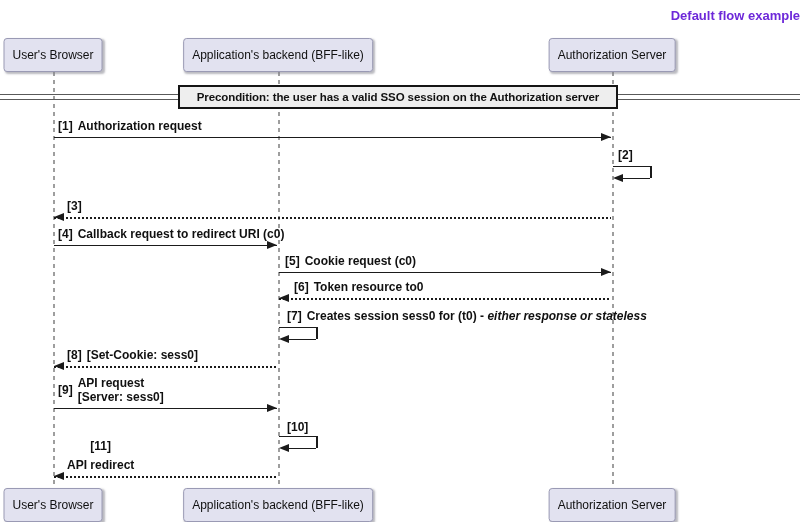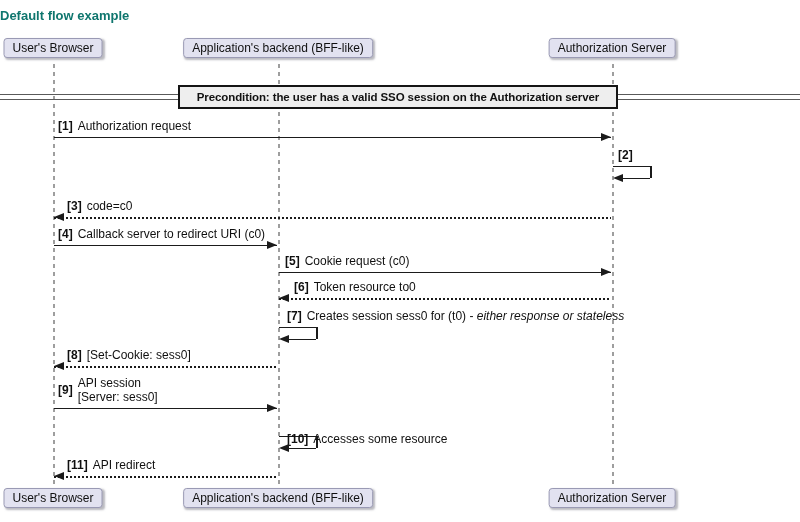--- a/index.html
+++ b/index.html
@@ -1,24 +1,24 @@
 <!DOCTYPE html>
 <html style="--participant-fill: #E2E2F0; --participant-border: #9A9AB4; --lifeline: #9E9E9E; --arrow: #1B1B1B; --divider-line: #5A5A5A; --divider-fill: #EEEEEE; --divider-border: #141414;"><head>
 <meta charset="utf-8">
 <style>
   html,body{margin:0;padding:0;background:#fff;}
   body{font-family:"Liberation Sans",sans-serif;color:#111;}
   #canvas{position:relative;width:800px;height:522px;background:#fff;overflow:hidden;}
 
-  .title{position:absolute;top:8px;left:0;width:100%;text-align:left;
-         font-weight:bold;font-size:13px;color:#0f766e;}
+  .title{position:absolute;top:8px;left:0;width:100%;text-align:right;
+         font-weight:bold;font-size:13px;color:#6d28d9;}
 
   .pbox{position:absolute;transform:translateX(-50%);
         background:var(--participant-fill);border:1px solid var(--participant-border);
-        border-radius:3.5px;padding:2px 8px;font-size:12px;white-space:nowrap;
+        border-radius:3.5px;padding:9px 8px;font-size:12px;white-space:nowrap;
         box-shadow:1.5px 1.5px 2px rgba(130,130,140,.55);color:#101010;z-index:3;}
 
   .lifeline{position:absolute;width:1.5px;z-index:0;
         background:repeating-linear-gradient(to bottom,var(--lifeline) 0 4px,transparent 4px 8px);}
 
   .divider-lines{position:absolute;left:0;top:94px;width:800px;height:4px;
         border-top:1.5px solid var(--divider-line);border-bottom:1.5px solid var(--divider-line);z-index:1;}
   .divider-box{position:absolute;left:178px;top:85px;width:440px;height:24px;
         box-sizing:border-box;background:var(--divider-fill);border:2px solid var(--divider-border);
         display:flex;align-items:center;justify-content:center;
@@ -31,21 +31,21 @@
   .vline{position:absolute;width:1.5px;background:var(--arrow);z-index:1;}
 
   .arrowhead{position:absolute;width:0;height:0;z-index:2;
         border-top:4px solid transparent;border-bottom:4px solid transparent;}
   .arrowhead.right{border-left:10px solid var(--arrow);}
   .arrowhead.left{border-right:10px solid var(--arrow);}
 
   .msg-label{position:absolute;display:flex;align-items:center;gap:5px;
         font-size:12px;white-space:nowrap;z-index:2;color:#101010;}
   .mnum{font-weight:bold;}
-  .mlines{display:flex;flex-direction:column;line-height:14px;}
+  .mlines{display:flex;flex-direction:column;line-height:14px;font-weight:bold;}
   .mline{display:block;}
   .it{font-style:italic;}
 </style>
 </head>
 <body>
 
 <div id="canvas">
   <div class="title">Default flow example</div>
   <div>
     <div class="divider-lines"></div>
@@ -70,29 +70,28 @@
       <div class="msg-label" style="left: 618px; bottom: 360px;">
         <span class="mnum">[2]</span>
       </div>
       <div class="hline solid" style="left: 613px; width: 38px; top: 166px;"></div>
       <div class="vline" style="left: 650px; top: 166px; height: 12px;"></div>
       <div class="hline solid" style="left: 623px; width: 27px; top: 178px;"></div>
       <div class="arrowhead left" style="left: 613px; top: 174px;"></div>
       <div class="msg-label" style="left: 67px; bottom: 309px;">
         <span class="mnum">[3]</span>
         <span class="mlines">
-          <span class="mline"><span>code=c0</span></span>
         </span>
       </div>
       <div class="hline dotted" style="left: 54px; width: 557px; top: 217px;"></div>
       <div class="arrowhead left" style="left: 54px; top: 213px;"></div>
       <div class="msg-label" style="left: 58px; bottom: 281px;">
         <span class="mnum">[4]</span>
         <span class="mlines">
-          <span class="mline"><span>Callback server to redirect URI (c0)</span></span>
+          <span class="mline"><span>Callback request to redirect URI (c0)</span></span>
         </span>
       </div>
       <div class="hline solid" style="left: 54px; width: 223px; top: 245px;"></div>
       <div class="arrowhead right" style="left: 267px; top: 241px;"></div>
       <div class="msg-label" style="left: 285px; bottom: 254px;">
         <span class="mnum">[5]</span>
         <span class="mlines">
           <span class="mline"><span>Cookie request (c0)</span></span>
         </span>
       </div>
@@ -120,37 +119,34 @@
         <span class="mnum">[8]</span>
         <span class="mlines">
           <span class="mline"><span>[Set-Cookie: sess0]</span></span>
         </span>
       </div>
       <div class="hline dotted" style="left: 54px; width: 223px; top: 366px;"></div>
       <div class="arrowhead left" style="left: 54px; top: 362px;"></div>
       <div class="msg-label" style="left: 58px; bottom: 118px;">
         <span class="mnum">[9]</span>
         <span class="mlines">
-          <span class="mline"><span>API session</span></span>
+          <span class="mline"><span>API request</span></span>
           <span class="mline"><span>[Server: sess0]</span></span>
         </span>
       </div>
       <div class="hline solid" style="left: 54px; width: 223px; top: 408px;"></div>
       <div class="arrowhead right" style="left: 267px; top: 404px;"></div>
-      <div class="msg-label" style="left: 287px; bottom: 76px;">
+      <div class="msg-label" style="left: 287px; bottom: 88px;">
         <span class="mnum">[10]</span>
-        <span class="mlines">
-          <span class="mline"><span>Accesses some resource</span></span>
-        </span>
       </div>
       <div class="hline solid" style="left: 279px; width: 38px; top: 436px;"></div>
       <div class="vline" style="left: 316px; top: 436px; height: 12px;"></div>
       <div class="hline solid" style="left: 289px; width: 27px; top: 448px;"></div>
       <div class="arrowhead left" style="left: 279px; top: 444px;"></div>
-      <div class="msg-label" style="left: 67px; bottom: 50px;">
+      <div class="msg-label" style="left: 67px; bottom: 50px; flex-direction: column;">
         <span class="mnum">[11]</span>
         <span class="mlines">
           <span class="mline"><span>API redirect</span></span>
         </span>
       </div>
       <div class="hline dotted" style="left: 54px; width: 223px; top: 476px;"></div>
       <div class="arrowhead left" style="left: 54px; top: 472px;"></div>
     </div>
 </div>
 

